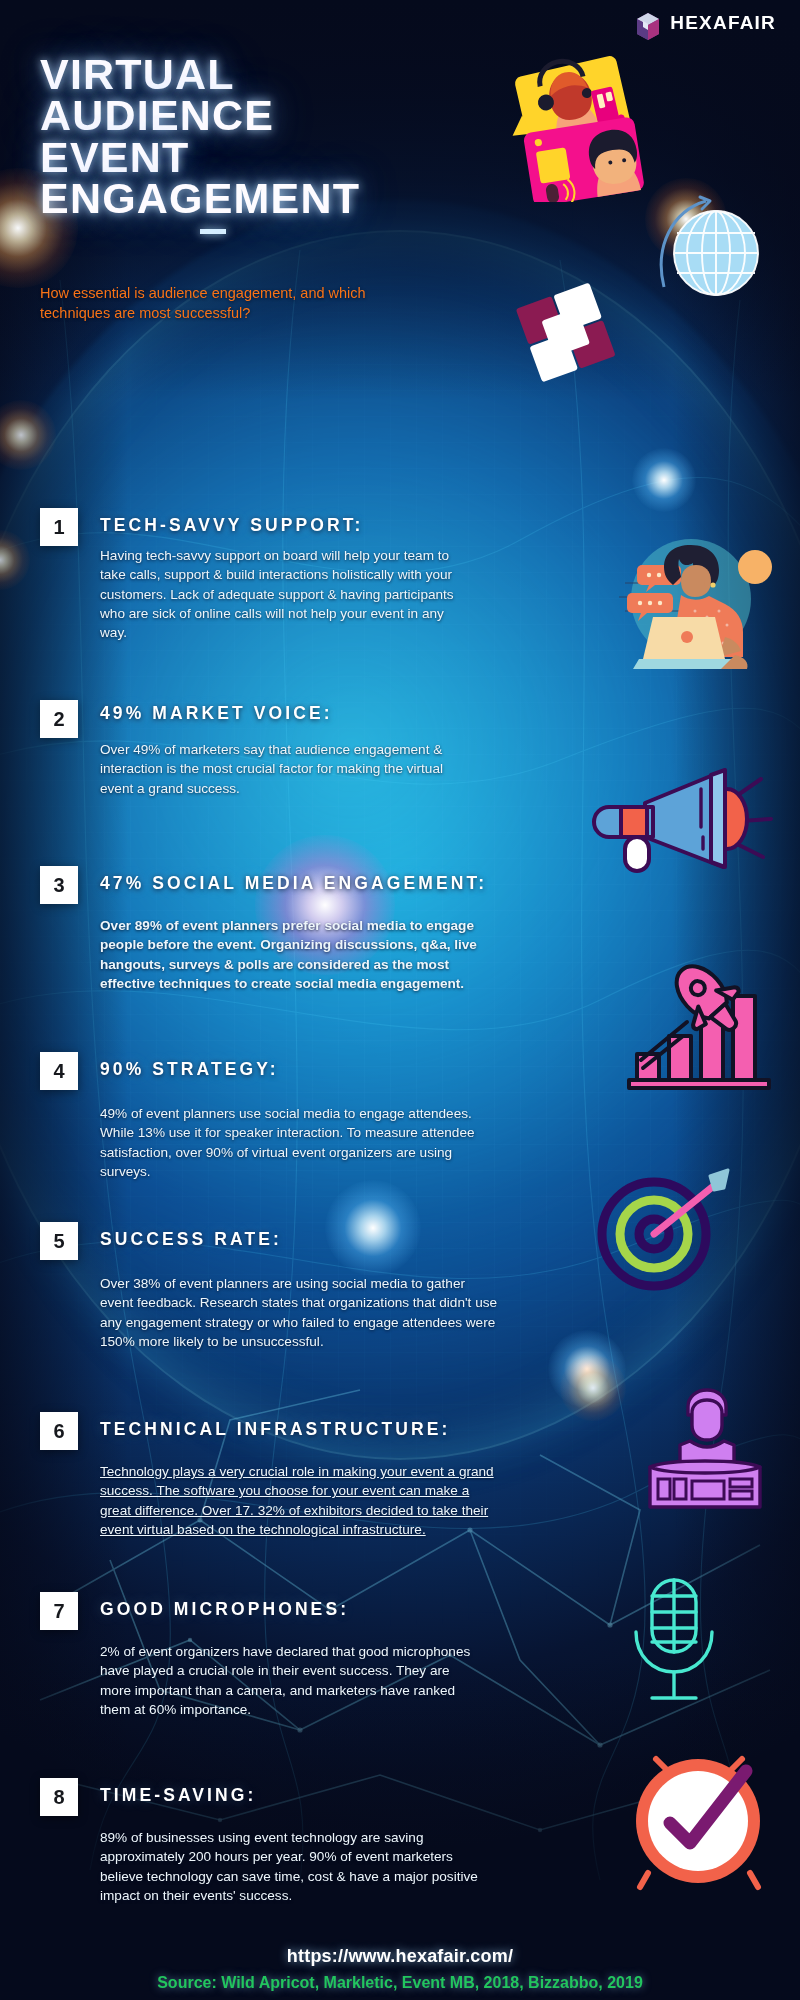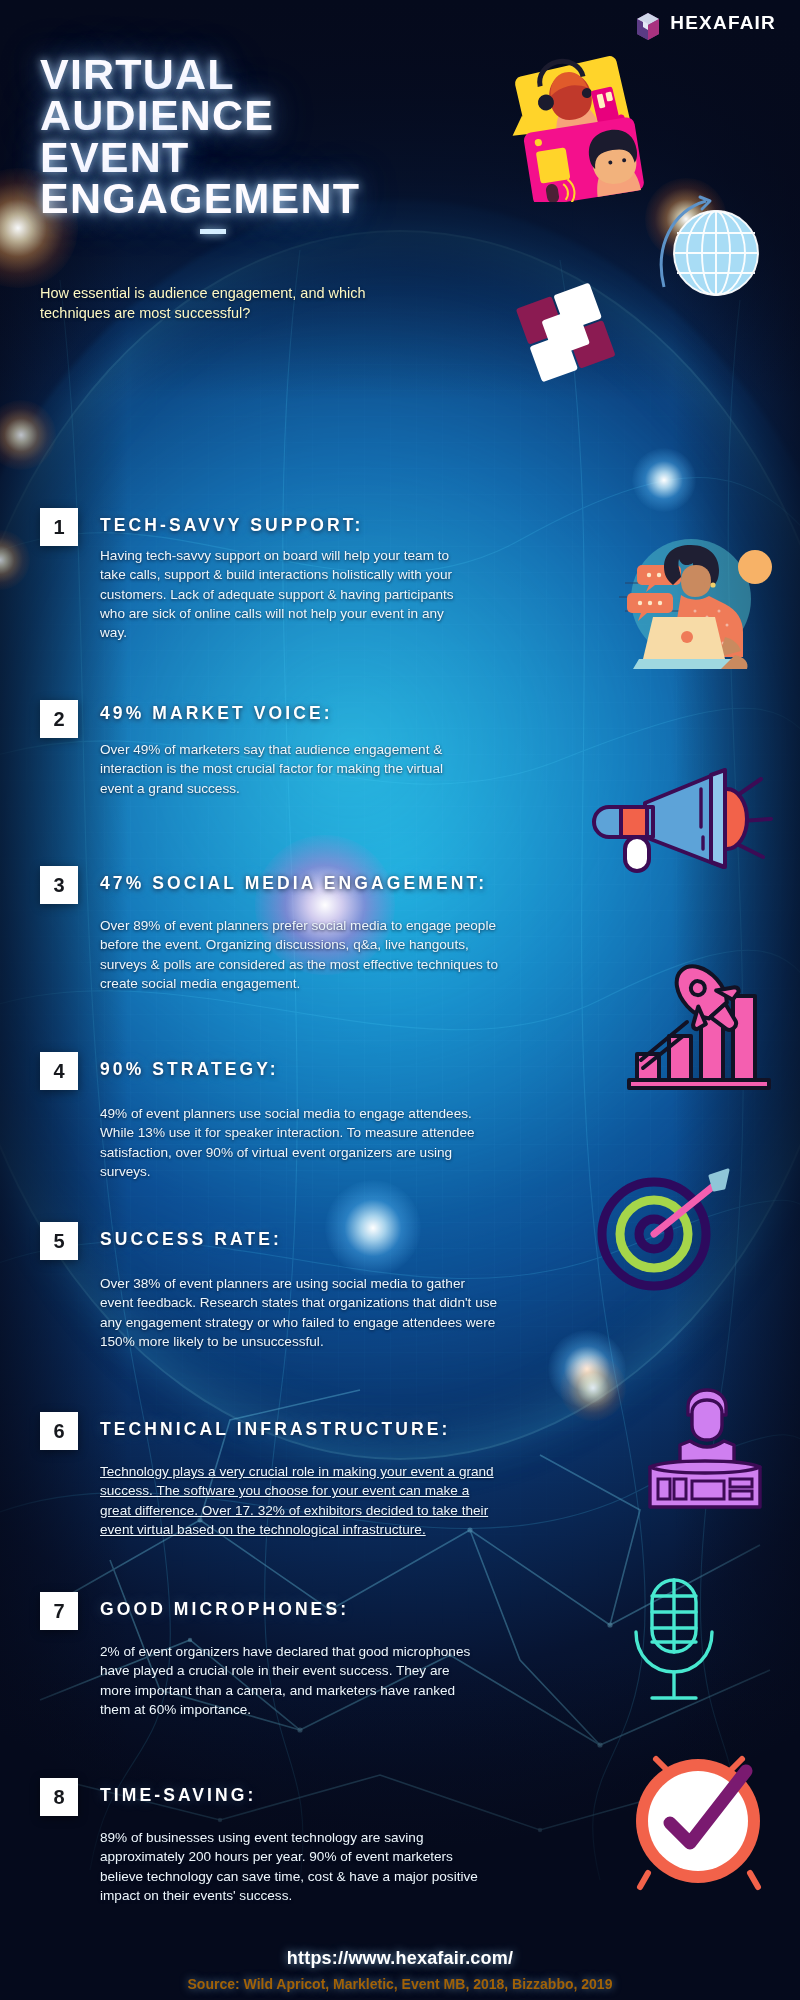--- a/index.html
+++ b/index.html
@@ -80,21 +80,21 @@
     color:#fdfbff; font-size:43px; line-height:.96; font-weight:bold;
     letter-spacing:1.2px;
     text-shadow:0 0 10px rgba(190,225,255,.85), 0 0 26px rgba(130,190,255,.55), 0 0 48px rgba(90,160,255,.35);
   }
   .title-dash {
     width:26px; height:5px; background:#dff3ff; margin-top:10px; margin-left:160px;
     box-shadow:0 0 10px rgba(190,230,255,.9);
   }
   .subtitle {
     position:absolute; left:40px; top:283px; width:380px;
-    color:#fef9c3; font-size:14.5px; line-height:1.38;
+    color:#f97316; font-size:14.5px; line-height:1.38;
     text-shadow:0 1px 3px rgba(0,10,30,.75);
   }
 
   
   .item { position:absolute; left:40px; }
   .item-head { display:flex; align-items:flex-start; gap:0; }
   .badge {
     width:38px; height:38px; background:#ffffff; flex:0 0 38px;
     display:flex; align-items:center; justify-content:center;
     color:#16181d; font-size:20px; font-weight:bold;
@@ -112,21 +112,21 @@
   .item.tight .item-title { padding-top:3px; }
 
   
   .footer { position:absolute; left:0; right:0; bottom:8px; text-align:center; }
   .footer-url {
     color:#ffffff; font-size:18px; font-weight:bold; letter-spacing:.2px;
     text-shadow:0 0 10px rgba(160,215,255,.75);
     margin-bottom:7px;
   }
   .footer-src {
-    color:#a16207; font-size:14px; font-weight:bold;
+    color:#22c55e; font-size:16px; font-weight:bold;
     text-shadow:0 0 8px rgba(150,210,255,.55);
   }
 
   
   .ill { position:absolute; }
 </style>
 </head>
 <body>
 
 <div id="bg">
@@ -430,21 +430,21 @@
       <div class="item-title">49% MARKET VOICE:</div>
     </div>
     <div class="item-body" style="margin-top:2px;">Over 49% of marketers say that audience engagement &amp; interaction is the most crucial factor for making the virtual event a grand success.</div>
   </div>
 
   <div class="item" style="top:866px; width:460px;">
     <div class="item-head">
       <div class="badge">3</div>
       <div class="item-title">47% SOCIAL MEDIA ENGAGEMENT:</div>
     </div>
-    <div class="item-body" style="margin-top:12px;">Over 89% of event planners prefer social media to engage people before the event. Organizing discussions, q&amp;a, live hangouts, surveys &amp; polls are considered as the most effective techniques to create social media engagement.</div>
+    <div class="item-body" style="margin-top:12px;font-weight:bold;">Over 89% of event planners prefer social media to engage people before the event. Organizing discussions, q&amp;a, live hangouts, surveys &amp; polls are considered as the most effective techniques to create social media engagement.</div>
   </div>
 
   <div class="item" style="top:1052px; width:440px;">
     <div class="item-head">
       <div class="badge">4</div>
       <div class="item-title">90% STRATEGY:</div>
     </div>
     <div class="item-body" style="margin-top:14px;">49% of event planners use social media to engage attendees. While 13% use it for speaker interaction. To measure attendee satisfaction, over 90% of virtual event organizers are using surveys.</div>
   </div>
 

